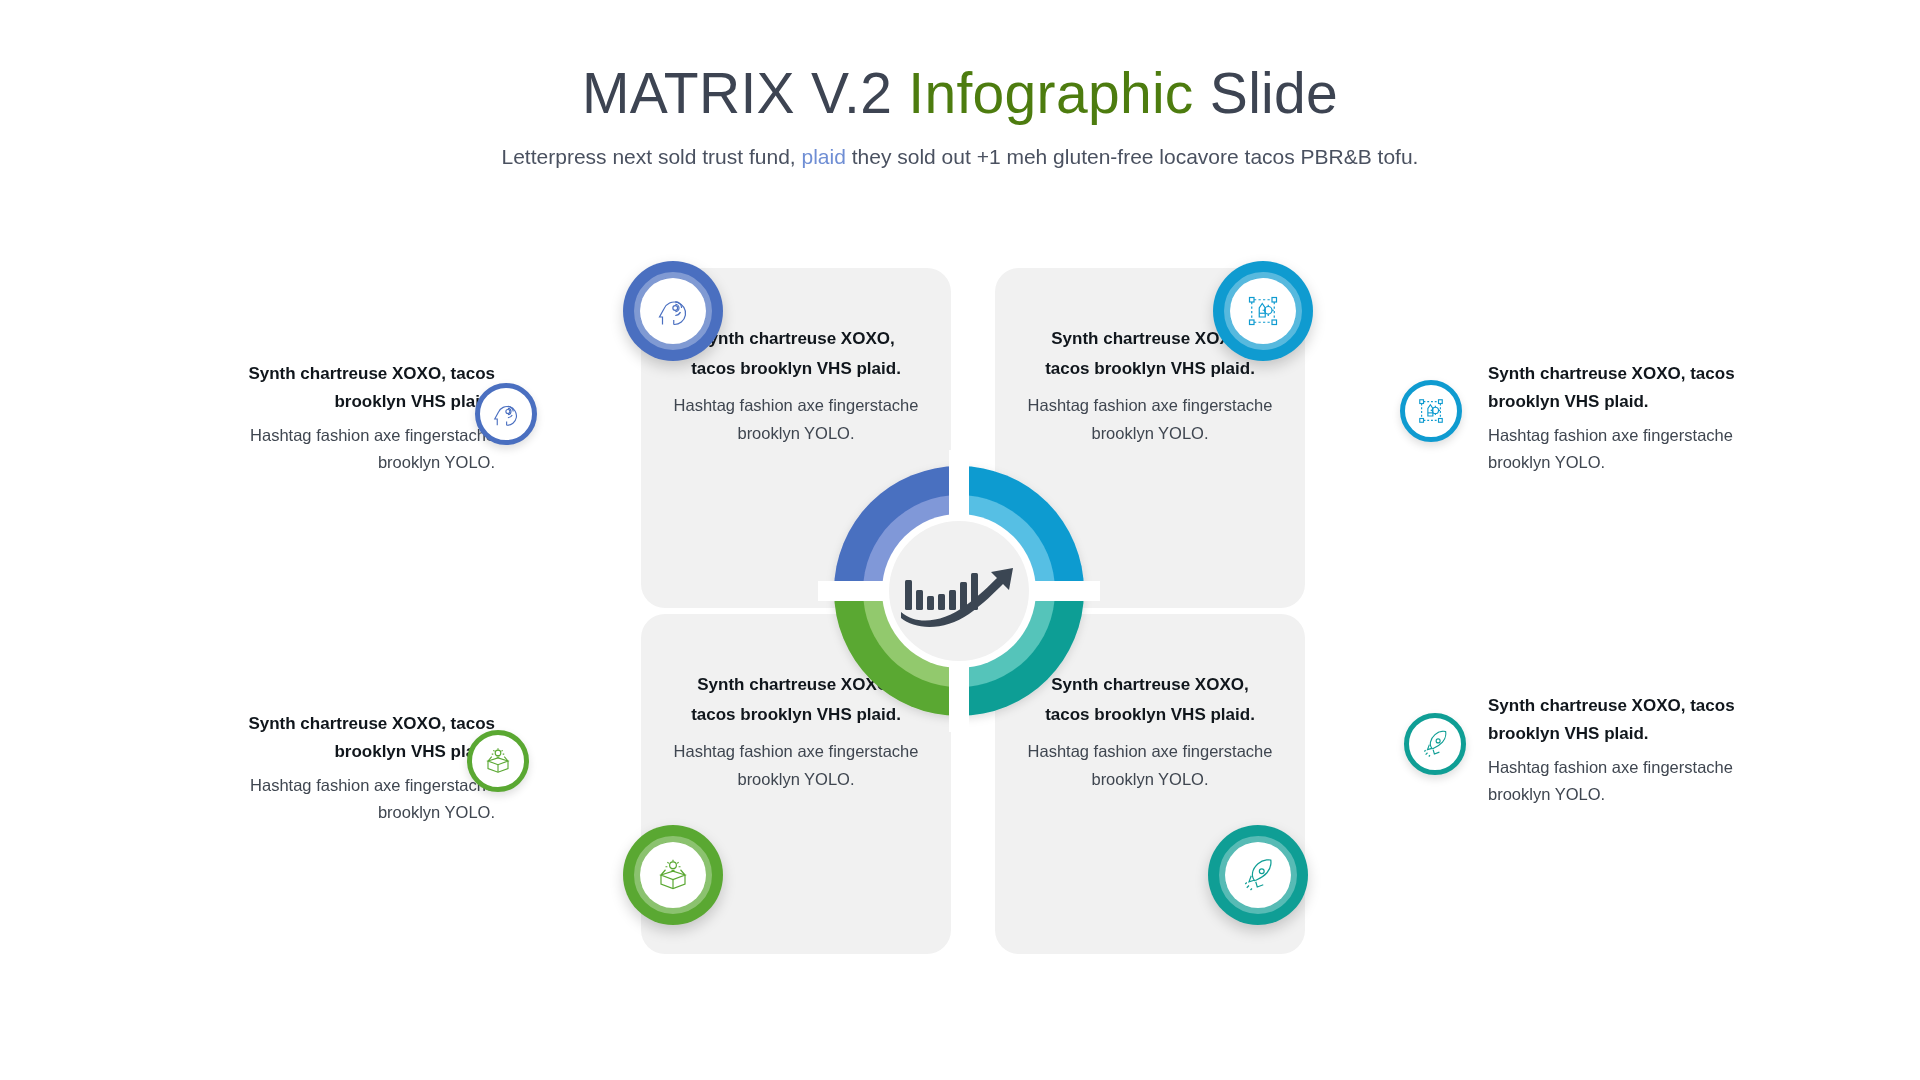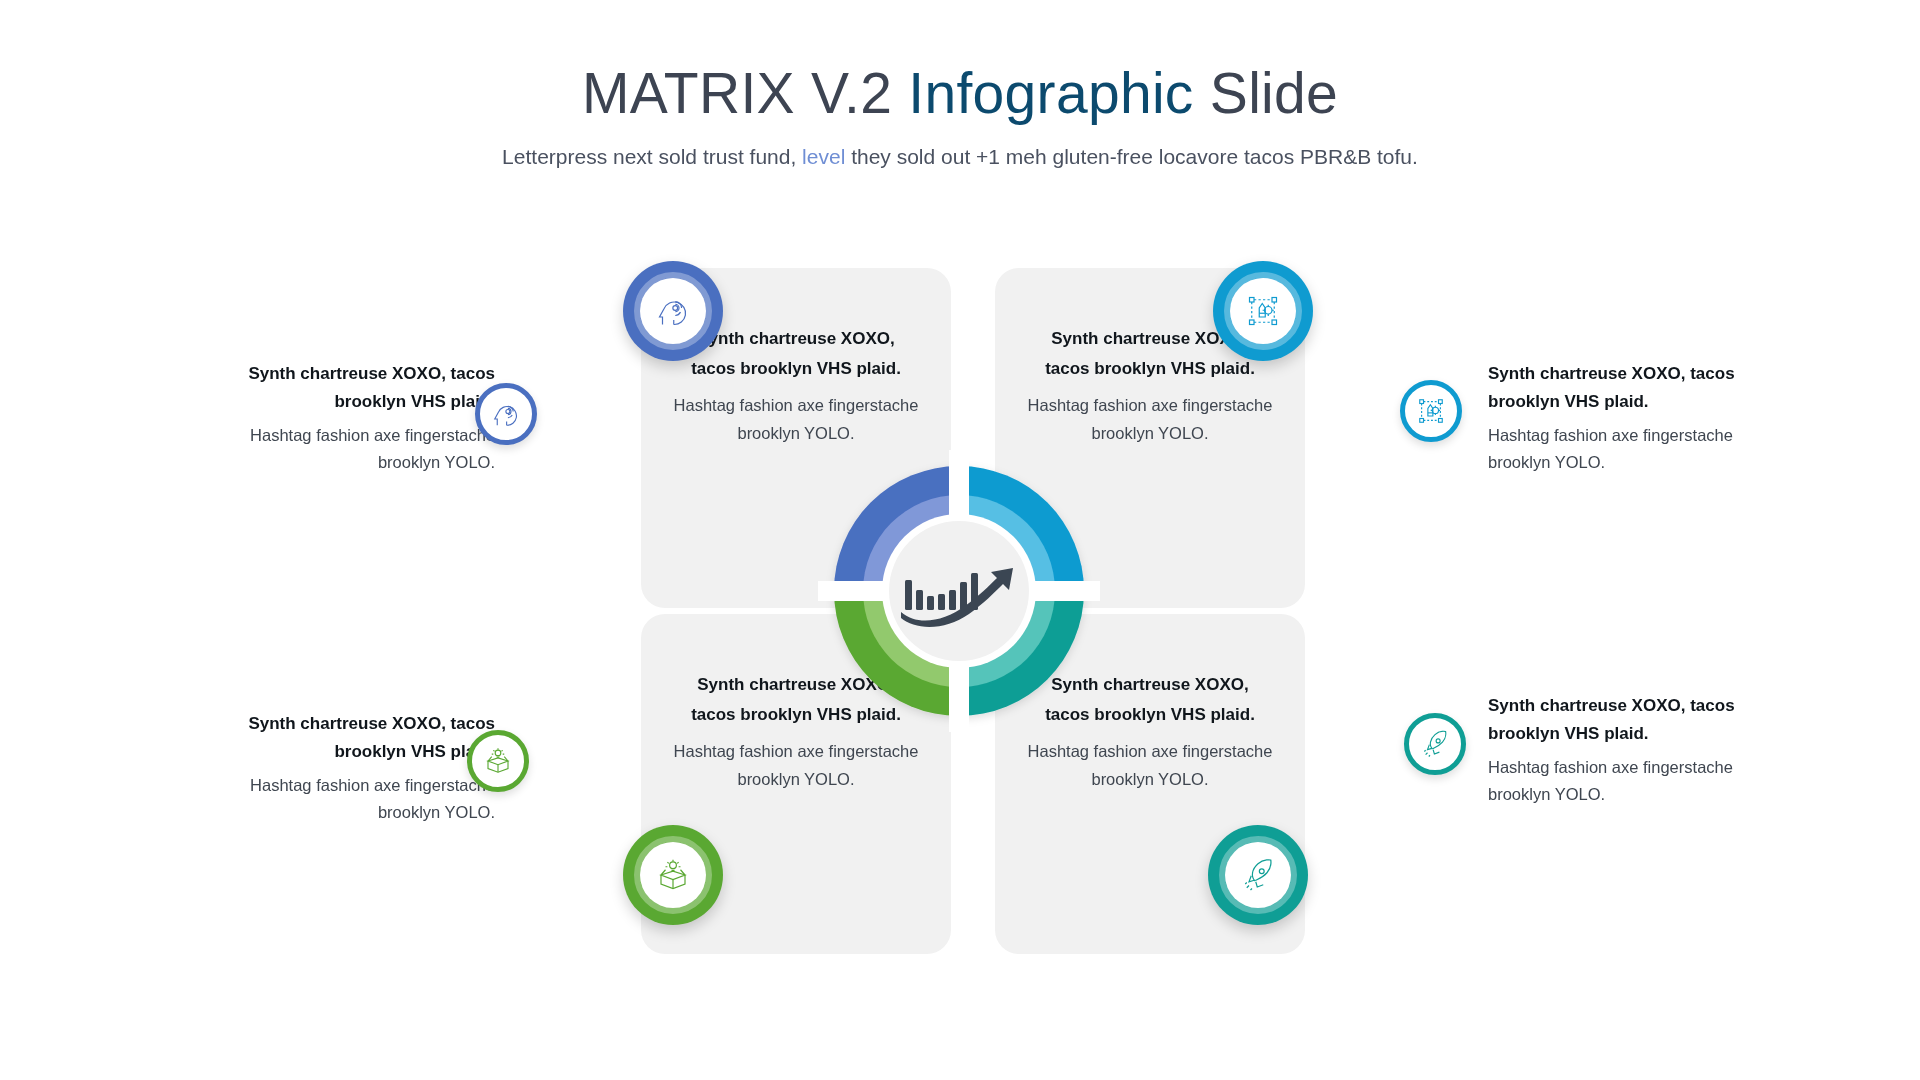--- a/index.html
+++ b/index.html
@@ -18,21 +18,21 @@
     text-align: center;
     padding-top: 62px;
   }
   .title {
     font-size: 57px;
     font-weight: 300;
     letter-spacing: 0.3px;
     color: #3d4452;
     line-height: 1.12;
   }
-  .title .accent { color: #0c4a6e; text-align: right; }
+  .title .accent { color: #4d7c0f; text-align: right; }
   .subtitle {
     margin-top: 16px;
     font-size: 21px;
     font-weight: 400;
     color: #4a5160;
     line-height: 1.4;
   }
   .subtitle .accent { color: #6f8ed4; }
 
   
@@ -172,21 +172,21 @@
     display: flex;
     align-items: center;
     justify-content: center;
   }
 </style>
 </head>
 <body>
 
 <div class="header">
   <h1 class="title"><span>MATRIX V.2 </span><span class="accent">Infographic</span><span> Slide</span></h1>
-  <p class="subtitle"><span>Letterpress next sold trust fund, </span><span class="accent">level</span><span> they sold out +1 meh gluten-free locavore tacos PBR&amp;B tofu.</span></p>
+  <p class="subtitle"><span>Letterpress next sold trust fund, </span><span class="accent">plaid</span><span> they sold out +1 meh gluten-free locavore tacos PBR&amp;B tofu.</span></p>
 </div>
 
 <div class="stage">
 
   <div class="card card-tl">
     <div class="card-title">Synth chartreuse XOXO, tacos brooklyn VHS plaid.</div>
     <div class="card-body">Hashtag fashion axe fingerstache brooklyn YOLO.</div>
   </div>
 
   <div class="card card-tr">

